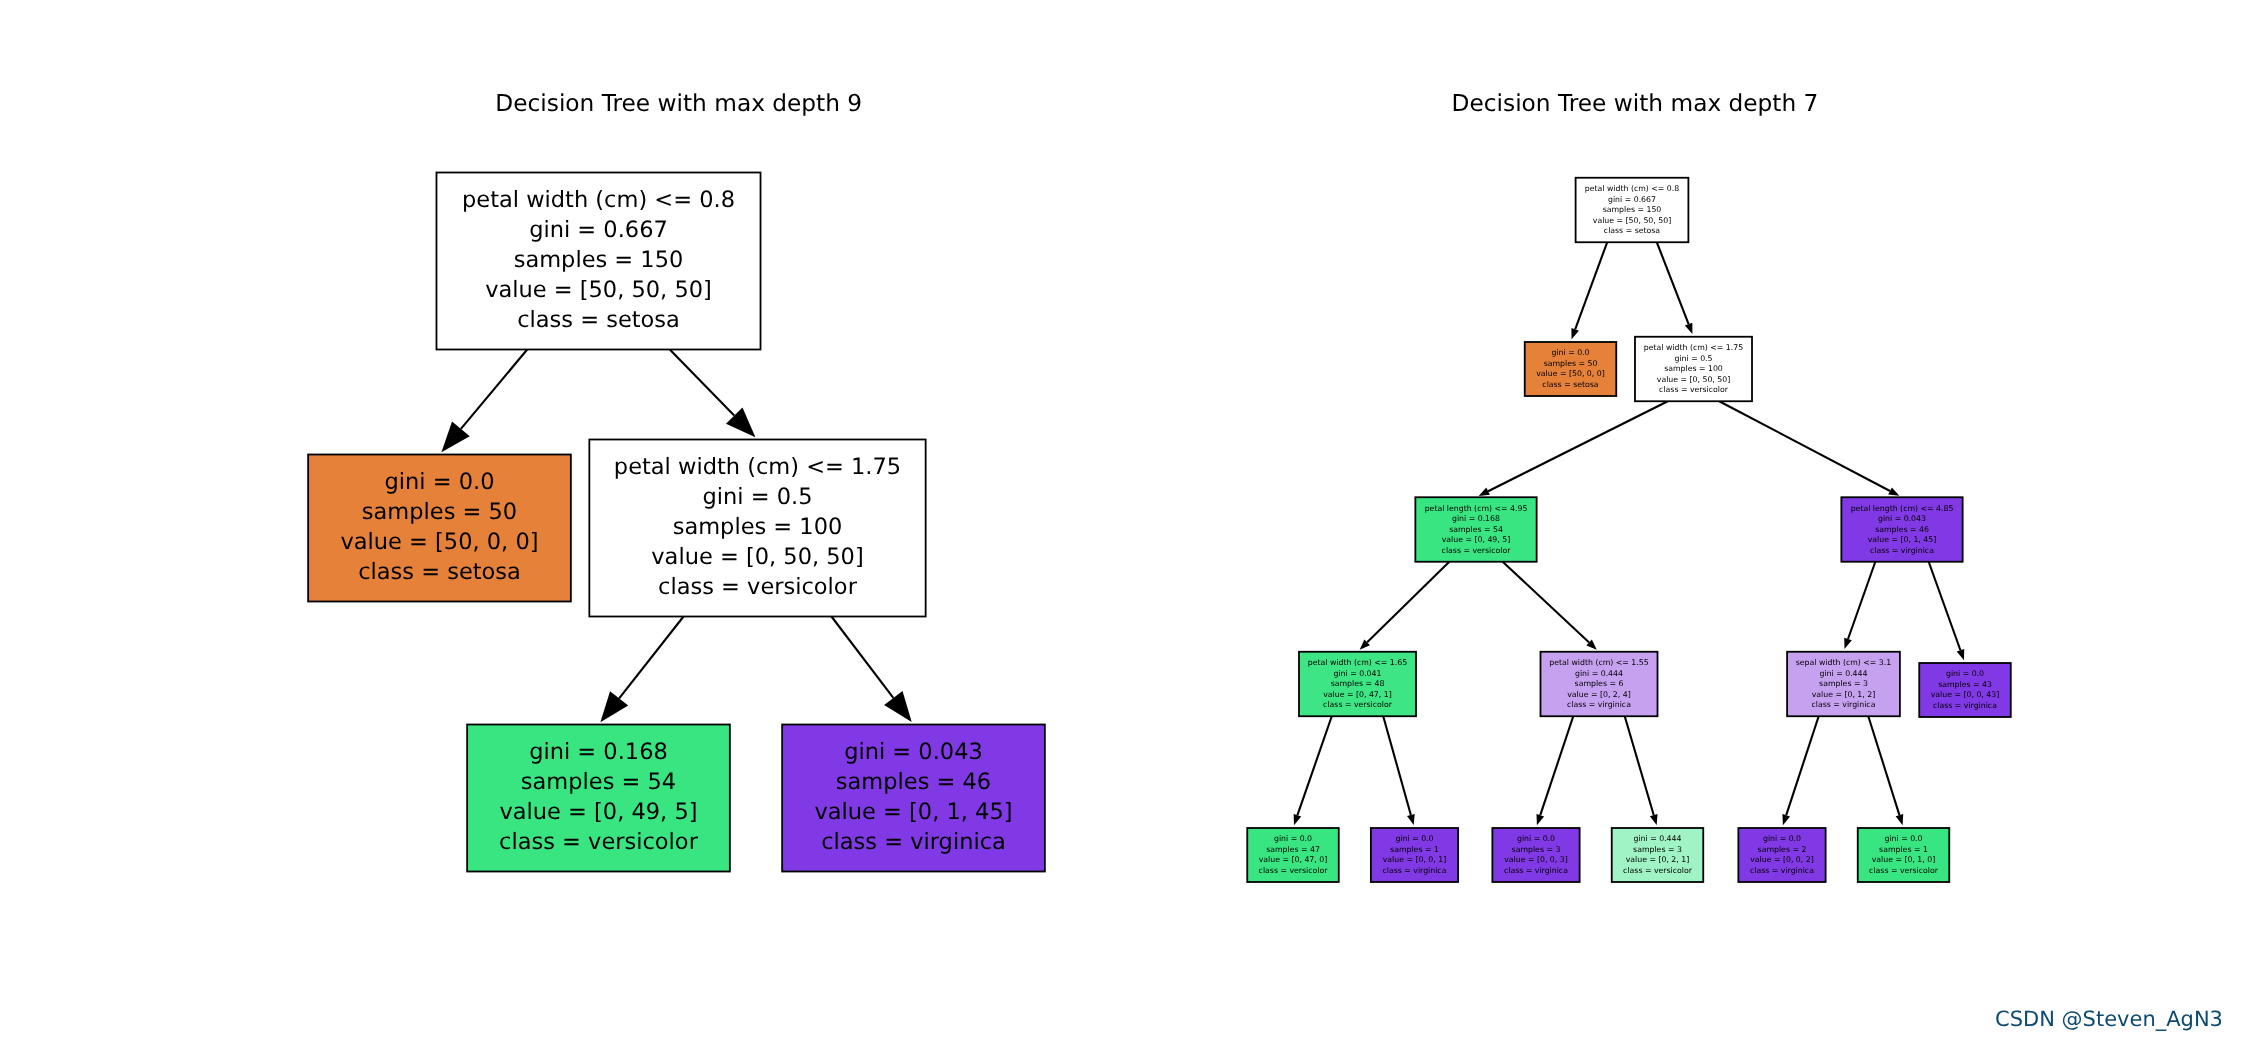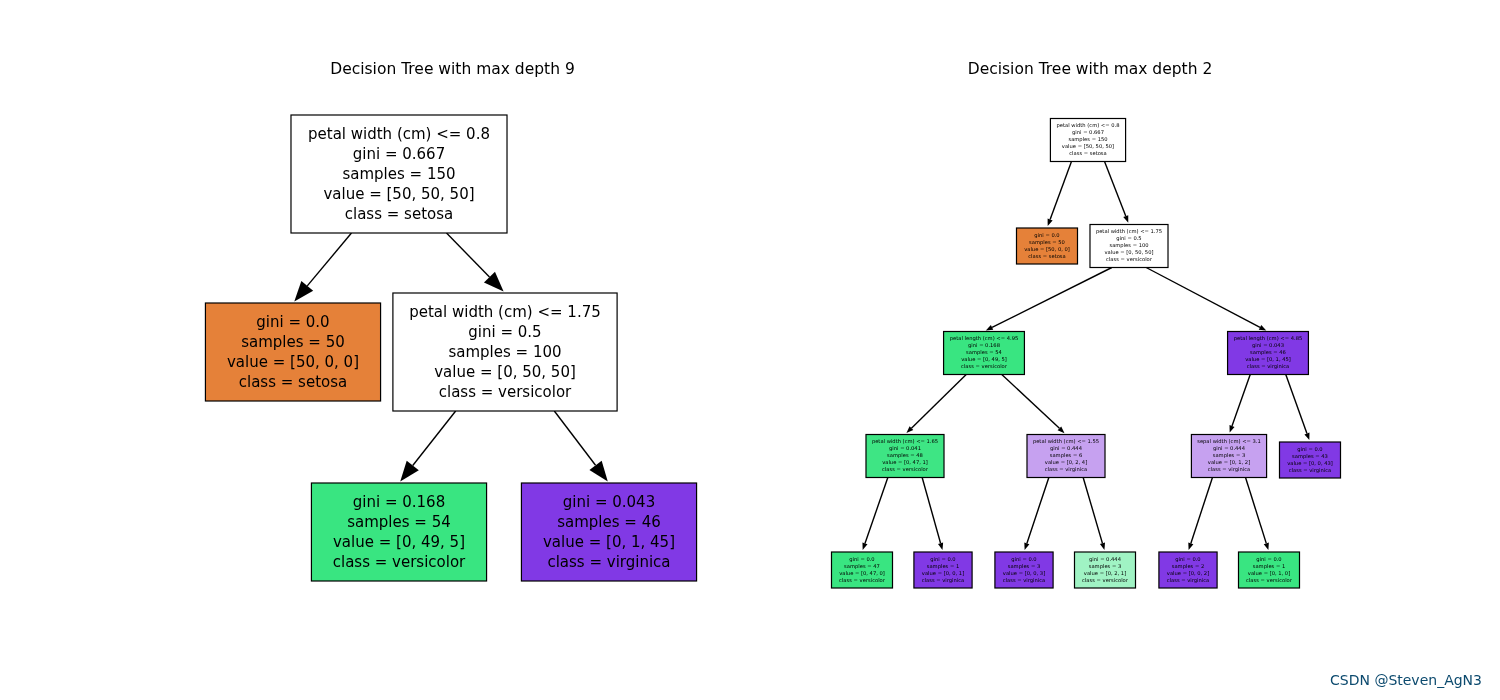--- a/index.html
+++ b/index.html
@@ -65,21 +65,21 @@
     white-space: nowrap;
   }
 </style>
 </head>
 <body>
 
 <div id="stage">
 
   <div class="panel-title" id="title-left">Decision Tree with max depth 9</div>
 
-  <div class="panel-title" id="title-right">Decision Tree with max depth 2</div>
+  <div class="panel-title" id="title-right">Decision Tree with max depth 7</div>
 
   <svg class="tree" id="svg-left" width="1500" height="700">
       <g>
         <line class="edge" x1="351.4745" y1="233" x2="307.26441603425405" y2="285.9240246193163" stroke-width="1.65"></line>
         <polygon class="edge-head" points="294.2821946997082,301.46508086465764 301.3588146610243,280.99078051218885 313.1700174074838,290.85726872644375"></polygon>
         <line class="edge" x1="446.5255" y1="233" x2="489.4707441065781" y2="277.0656122992874" stroke-width="1.65"></line>
         <polygon class="edge-head" points="503.60411182980476,291.5676954875764 483.9599524950283,282.43629203411354 494.9815357181279,271.6949325644613"></polygon>
         <line class="edge" x1="455.676" y1="411" x2="412.7622239821965" y2="465.5167597092571" stroke-width="1.65"></line>
         <polygon class="edge-head" points="400.2370538410963,481.42847278285456 406.71577301422946,460.75719505563904 418.8086749501635,470.27632436287513"></polygon>
         <line class="edge" x1="554.324" y1="411" x2="595.5437623936731" y2="465.280175805554" stroke-width="1.65"></line>

